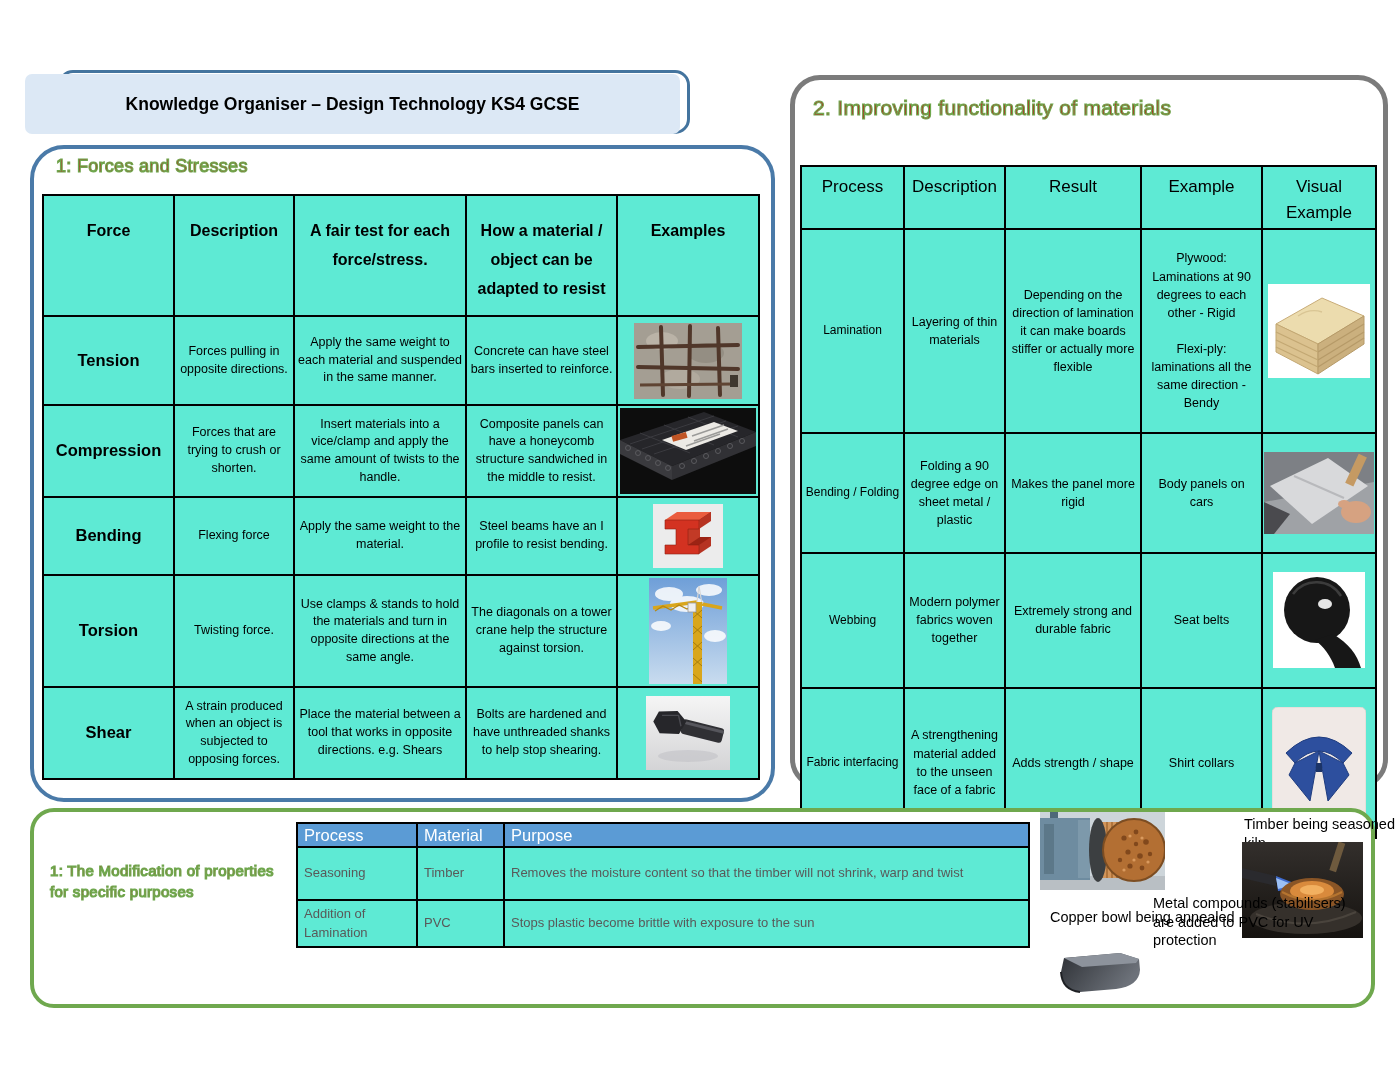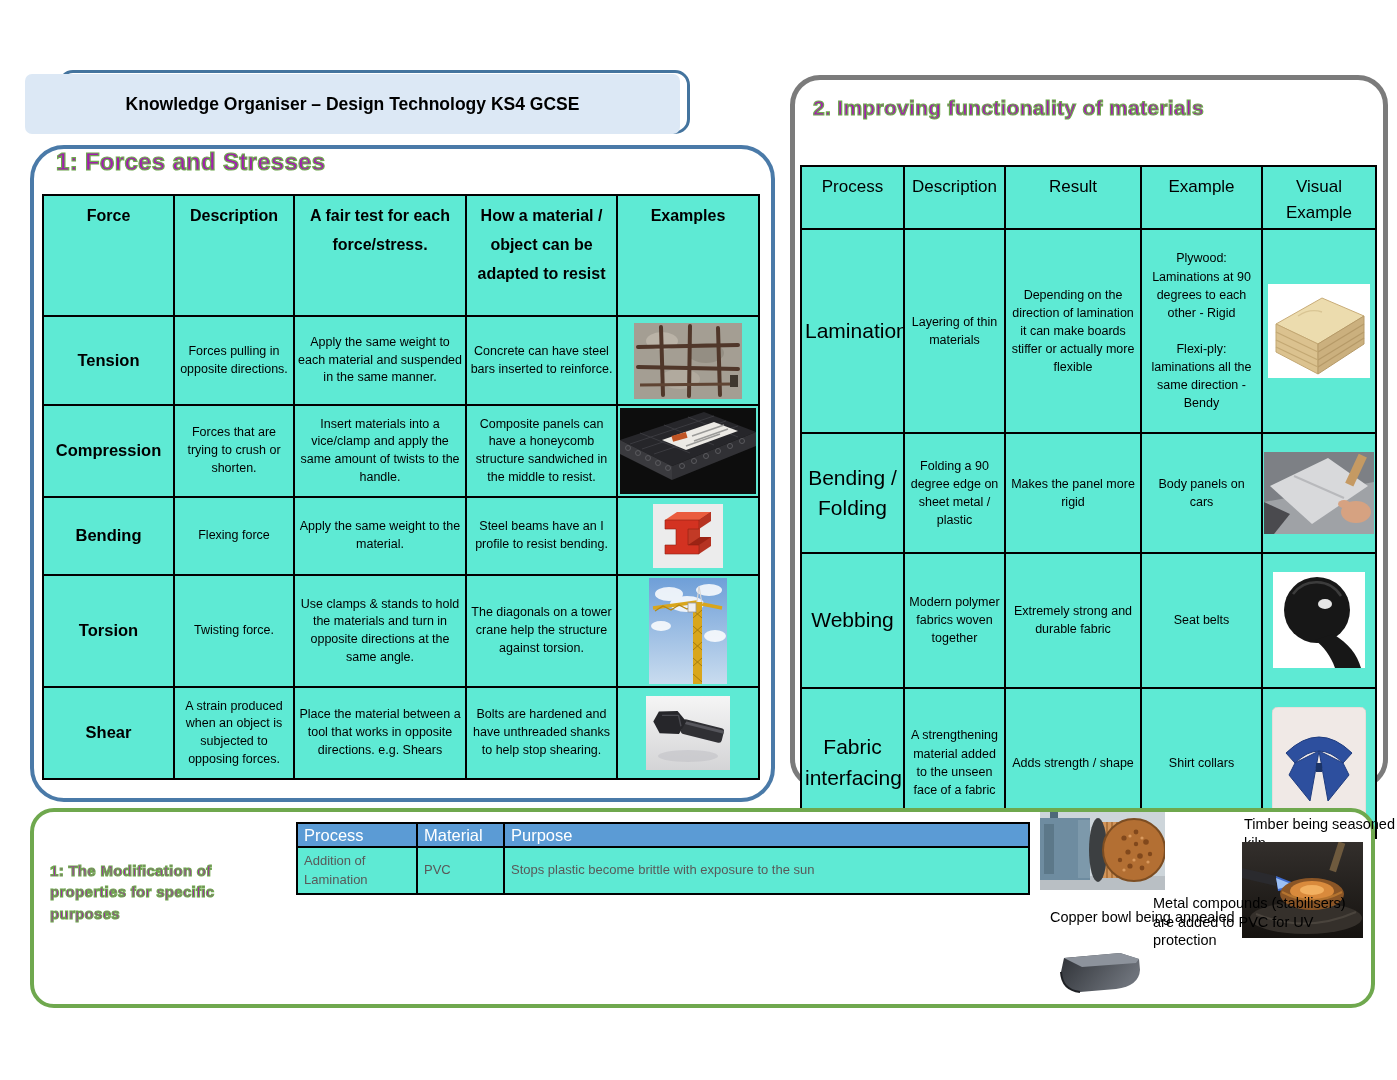--- a/index.html
+++ b/index.html
@@ -1,40 +1,40 @@
 <!DOCTYPE html>
 <html><head>
 <meta charset="utf-8">
 <style>
   *{margin:0;padding:0;box-sizing:border-box}
   html,body{background:#ffffff}
   body{width:1397px;height:1080px;position:relative;font-family:"Liberation Sans",sans-serif;color:#000;overflow:hidden}
-  .green-title{font-weight:bold;color:#a21caf;-webkit-text-stroke:1.2px #6fa84e;letter-spacing:.3px}
+  .green-title{font-weight:normal;color:#b91c1c;-webkit-text-stroke:1.2px #6fa84e;letter-spacing:.3px}
   
   #title-outline{position:absolute;left:58px;top:70px;width:632px;height:64px;border:3px solid #44749e;border-radius:15px;background:transparent}
   #title-box{position:absolute;left:25px;top:74px;width:655px;height:60px;background:#dce8f5;border-radius:7px;display:flex;align-items:center;justify-content:center}
   #title-box .t{font-weight:bold;font-size:17.5px}
   
   #panel-forces{position:absolute;left:30px;top:145px;width:745px;height:657px;border:4px solid #4a7aa8;border-radius:34px;background:#fff}
-  #forces-title{position:absolute;left:56px;top:148px;font-size:24px}
+  #forces-title{position:absolute;left:56px;top:156px;font-size:18px}
   #panel-improving{position:absolute;left:790px;top:75px;width:598px;height:714px;border:5px solid #7b7b7b;border-radius:30px;background:#fff}
   #improving-title{position:absolute;left:813px;top:96px;font-size:21px}
   #panel-mod{position:absolute;left:30px;top:808px;width:1345px;height:200px;border:4px solid #6fa84e;border-radius:24px;background:#fff}
   #mod-title{position:absolute;left:50px;top:860px;font-size:15px;width:232px;line-height:1.42}
   
   table{border-collapse:collapse;table-layout:fixed;position:absolute;background:#5eead4}
   .dtable td,.dtable th{border:2px solid #000;overflow:hidden}
   #table-forces{left:42px;top:194px;width:716px}
-  #table-forces th{font-size:16px;font-weight:bold;vertical-align:top;padding-top:6px;line-height:1.8;text-align:center}
+  #table-forces th{font-size:16px;font-weight:bold;vertical-align:top;padding-top:21px;line-height:1.8;text-align:center}
   #table-forces td{font-size:12.5px;line-height:1.42;text-align:center;vertical-align:middle;padding:2px 3px}
   #table-forces td.fname{font-size:16.5px;font-weight:bold}
   #table-improving{left:800px;top:165px;width:575px}
   #table-improving th{font-size:17px;font-weight:400;vertical-align:top;padding-top:7px;line-height:1.55;text-align:center}
   #table-improving td{font-size:12.5px;line-height:1.45;text-align:center;vertical-align:middle;padding:12px 3px;white-space:pre-line}
-  #table-improving td.pname{font-size:21px}
+  #table-improving td.pname{font-size:12px}
   #table-mod{left:296px;top:822px;width:732px}
   #table-mod th{background:#5b9bd5;color:#fff;font-weight:400;font-size:16.5px;text-align:left;padding:1px 6px;vertical-align:middle}
   #table-mod td{font-size:13px;color:#595959;text-align:left;padding:2px 6px;vertical-align:middle;white-space:pre-line;line-height:1.4}
   .imgcell{padding:0 !important}
   .imgbox{display:flex;align-items:center;justify-content:center;margin:0 auto}
   .imgbox svg,.photo svg{display:block;width:100%;height:100%}
   .photo{position:absolute}
   .caption{position:absolute;font-size:14.5px;line-height:1.28;color:#000}
 </style>
 </head>
@@ -338,20 +338,25 @@
   <colgroup>
       <col style="width:120px">
       <col style="width:87px">
       <col style="width:525px">
     </colgroup>
   <tbody>
       <tr style="height:24px">
     <th>Process</th>
     <th>Material</th>
     <th>Purpose</th>
+  </tr>
+  <tr style="height:53px">
+    <td>Seasoning</td>
+    <td>Timber</td>
+    <td>Removes the moisture content so that the timber will not shrink, warp and twist</td>
   </tr>
   <tr style="height:47px">
     <td>Addition of Lamination</td>
     <td>PVC</td>
     <td>Stops plastic become brittle with exposure to the sun</td>
   </tr>
 </tbody>
   </table>
 
 <div class="photo" style="left:1040px;top:812px;width:125px;height:78px">

